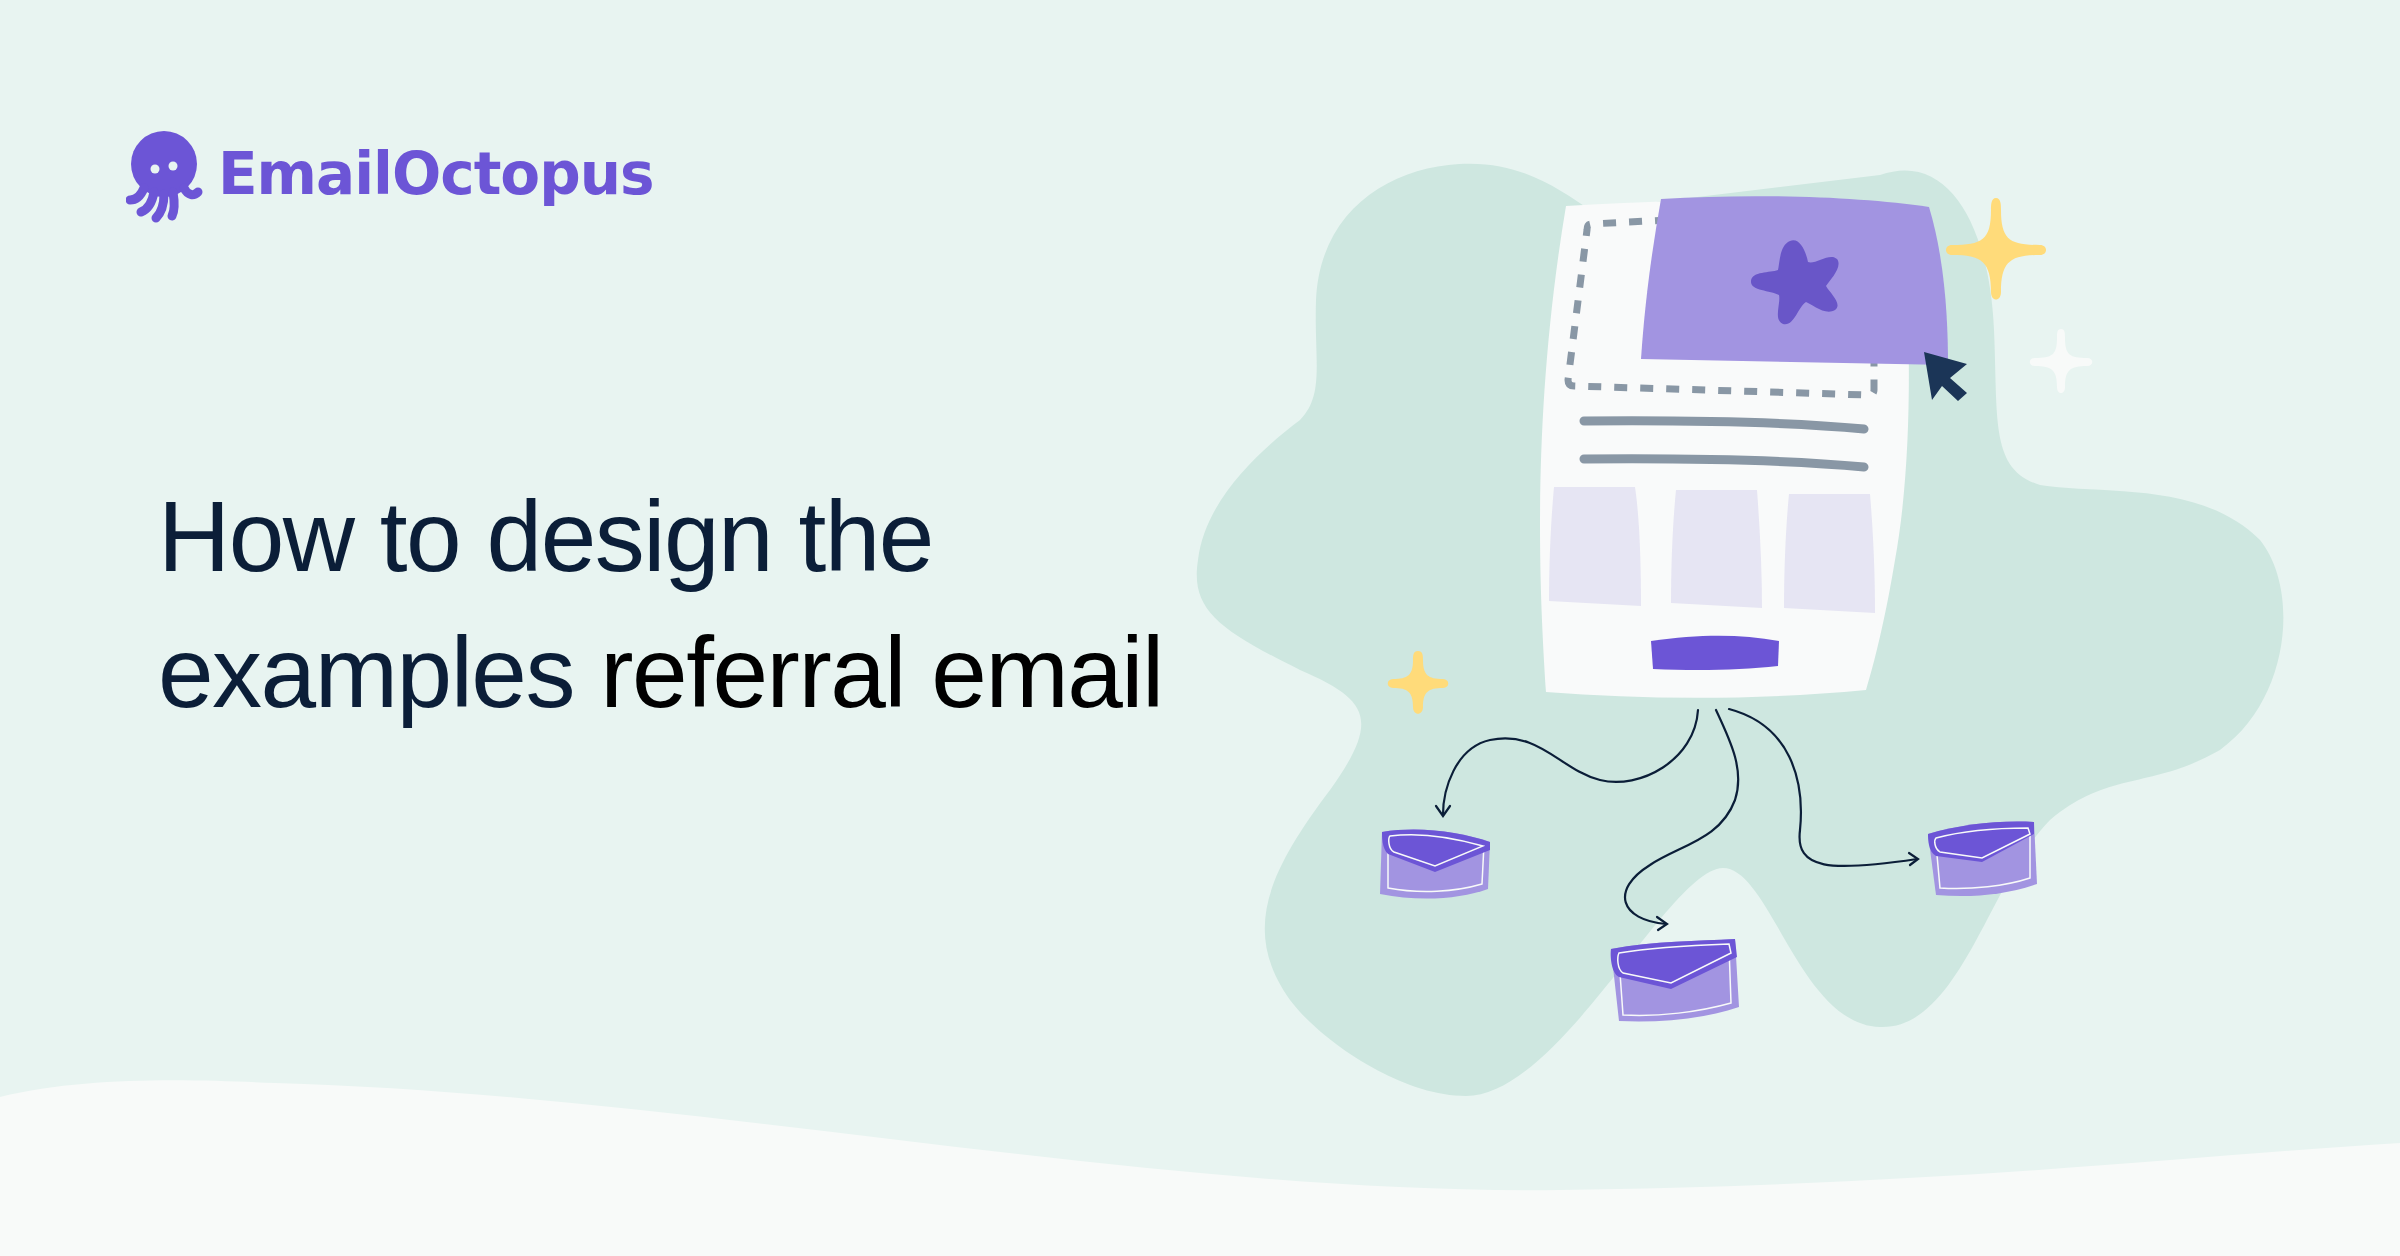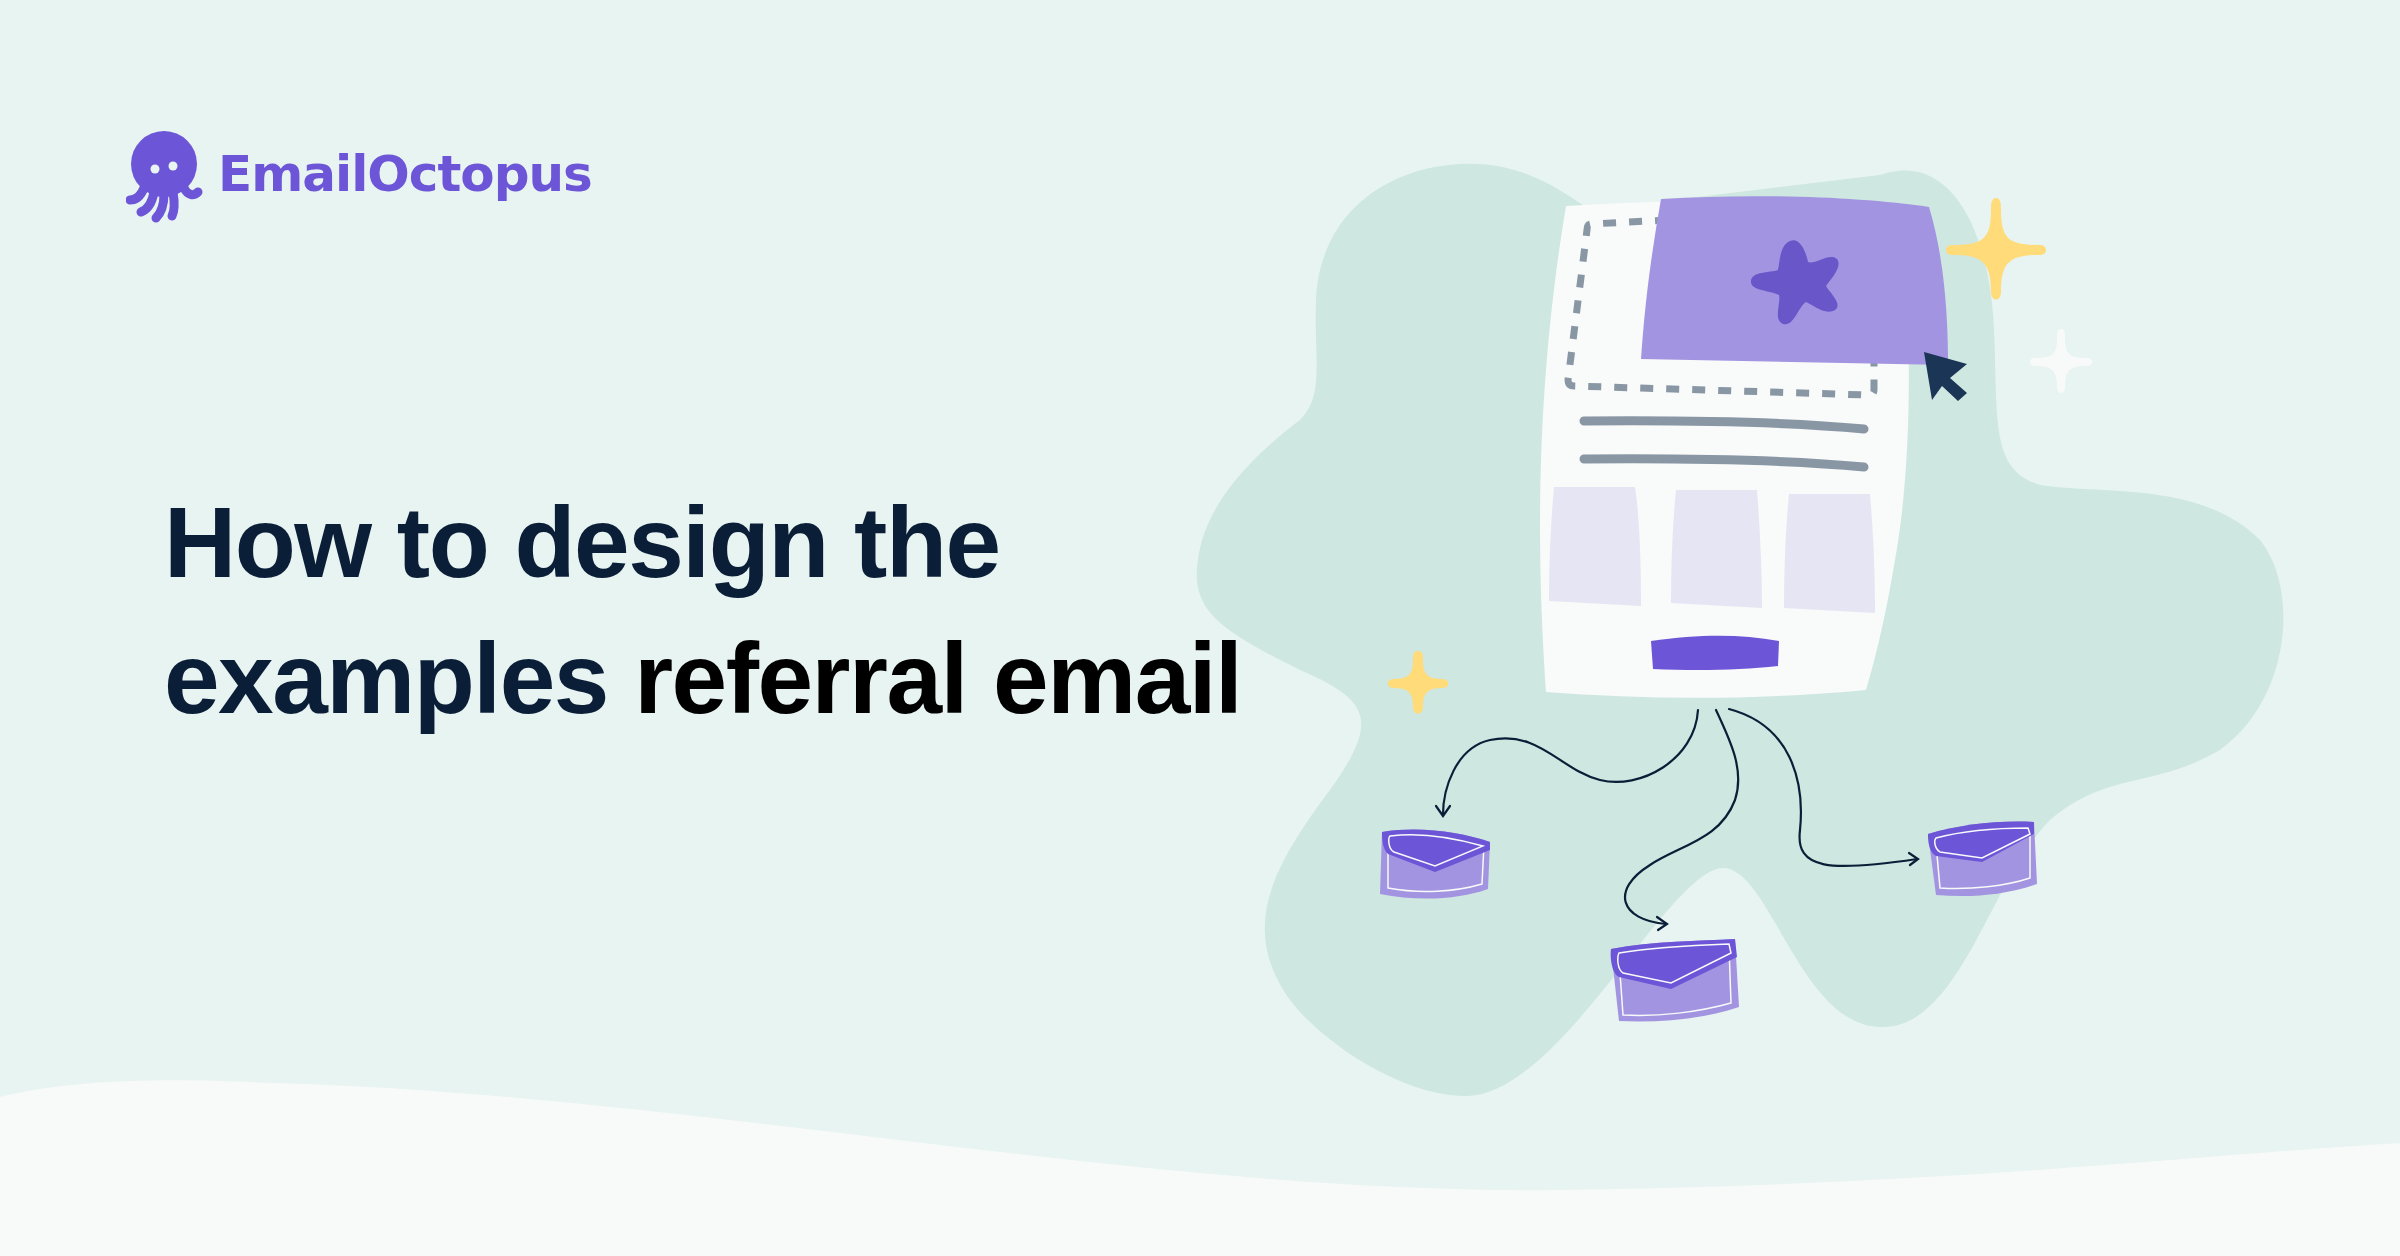--- a/index.html
+++ b/index.html
@@ -10,30 +10,30 @@
     font-family: "DejaVu Sans", sans-serif;
   }
   .bg-svg { position: absolute; left: 0; top: 0; width: 2400px; height: 1256px; }
   .logo {
     position: absolute; left: 126px; top: 126px; height: 100px;
     display: flex; align-items: center;
   }
   .logo-icon { width: 78px; height: 100px; margin-right: 14px; }
   .logo-text {
     font-family: "DejaVu Sans", sans-serif;
-    font-weight: bold; font-size: 50px; letter-spacing: -1px;
+    font-weight: bold; font-size: 58px; letter-spacing: -1px;
     color: #6c55d6; line-height: 1;
     margin-top: -4px;
   }
   .headline {
     position: absolute; left: 152px; top: 462px; width: 1100px;
     font-family: "Liberation Sans", sans-serif;
-    font-weight: bold; font-size: 100px; line-height: 136px;
+    font-weight: normal; font-size: 100px; line-height: 136px;
     color: #0b1e38; letter-spacing: -1.5px;
-    margin: 12px;
+    margin: 6px;
   }
   .headline .accent { color: #000000; }
 </style>
 </head>
 <body>
 
 <svg class="bg-svg" viewBox="0 0 2400 1256" xmlns="http://www.w3.org/2000/svg">
 
   <path fill="#cee7e0" d="M1459 164
        C1520 160 1560 190 1590 210

